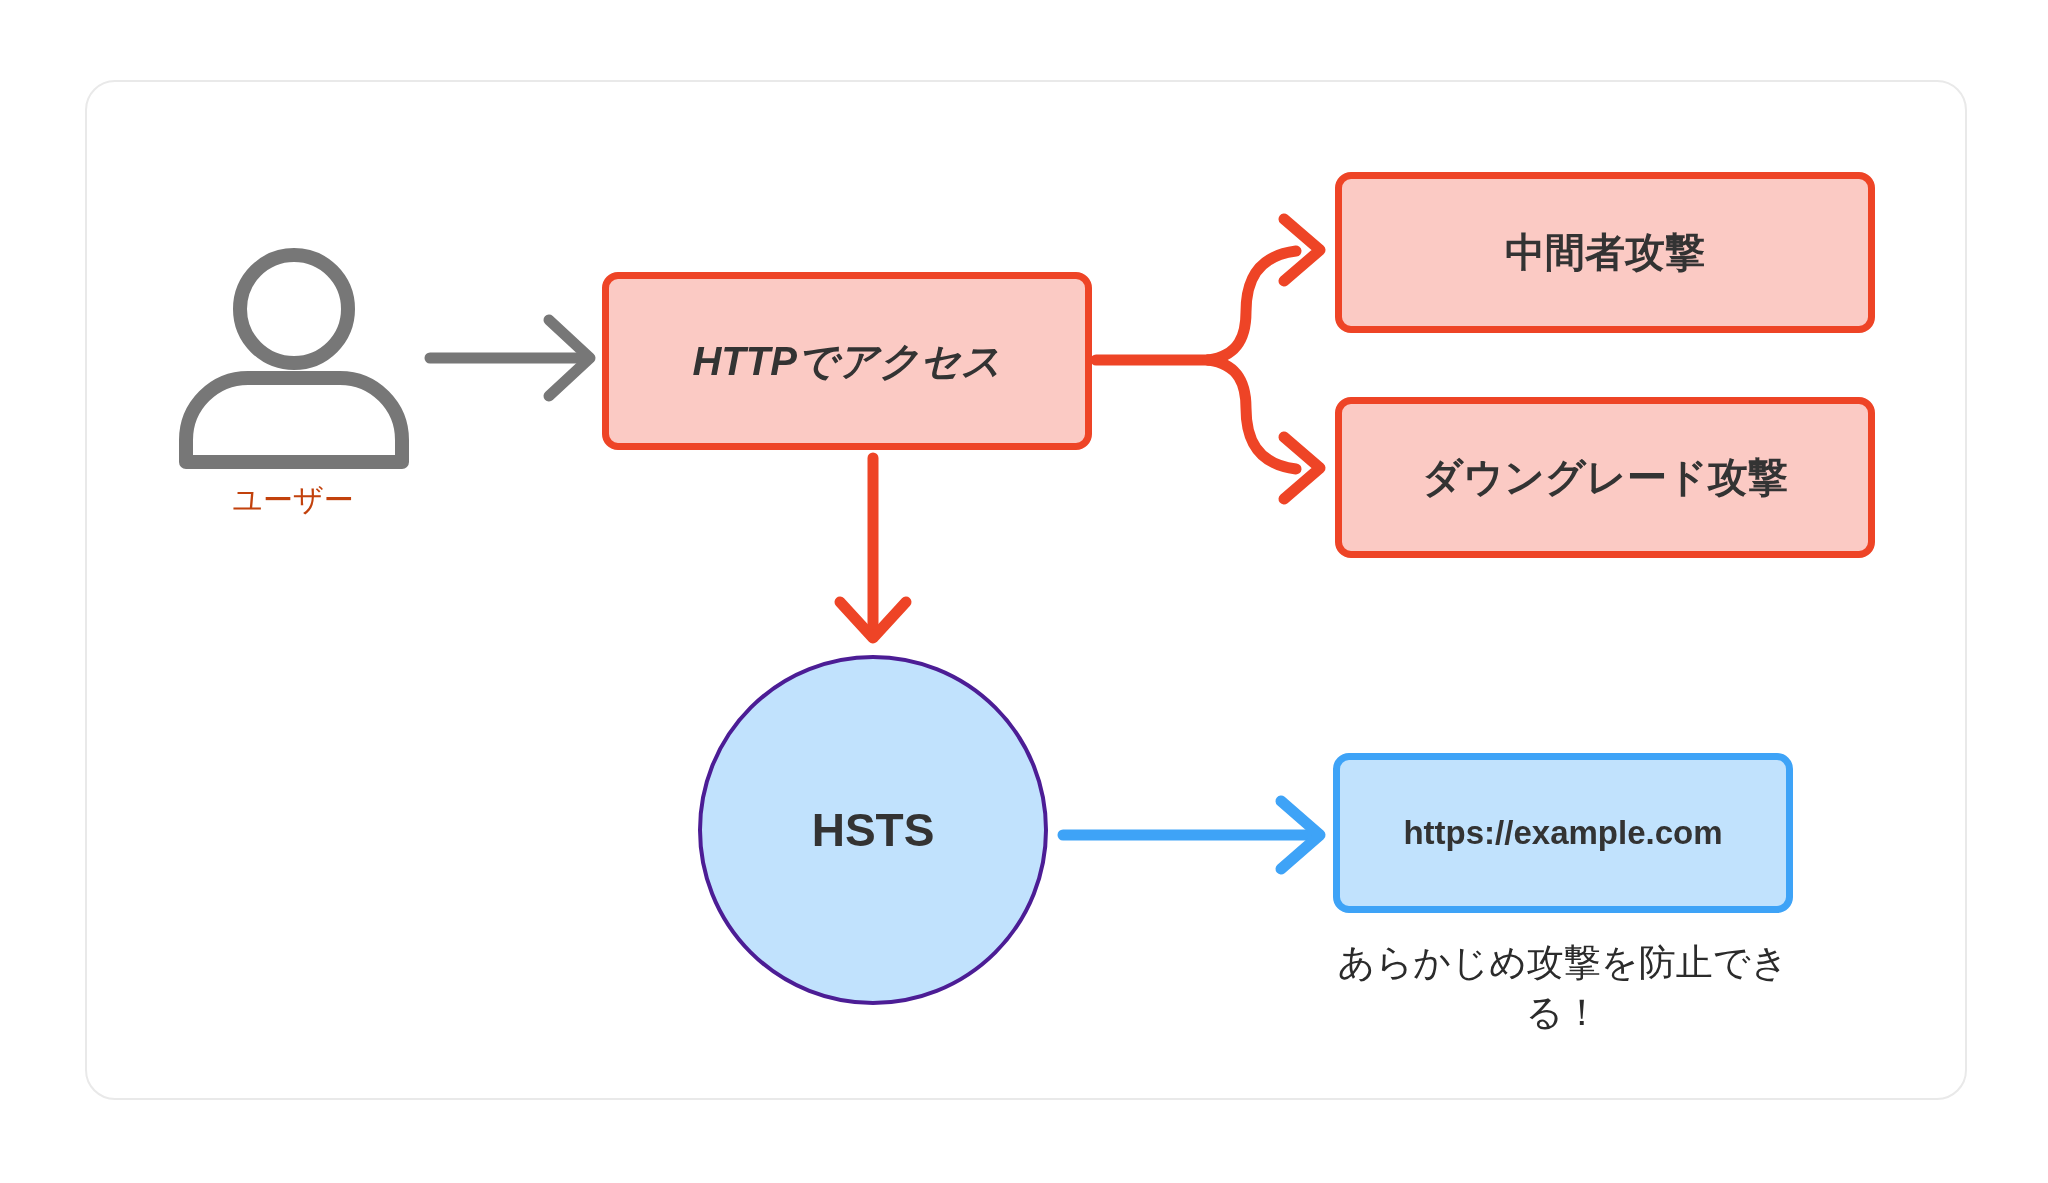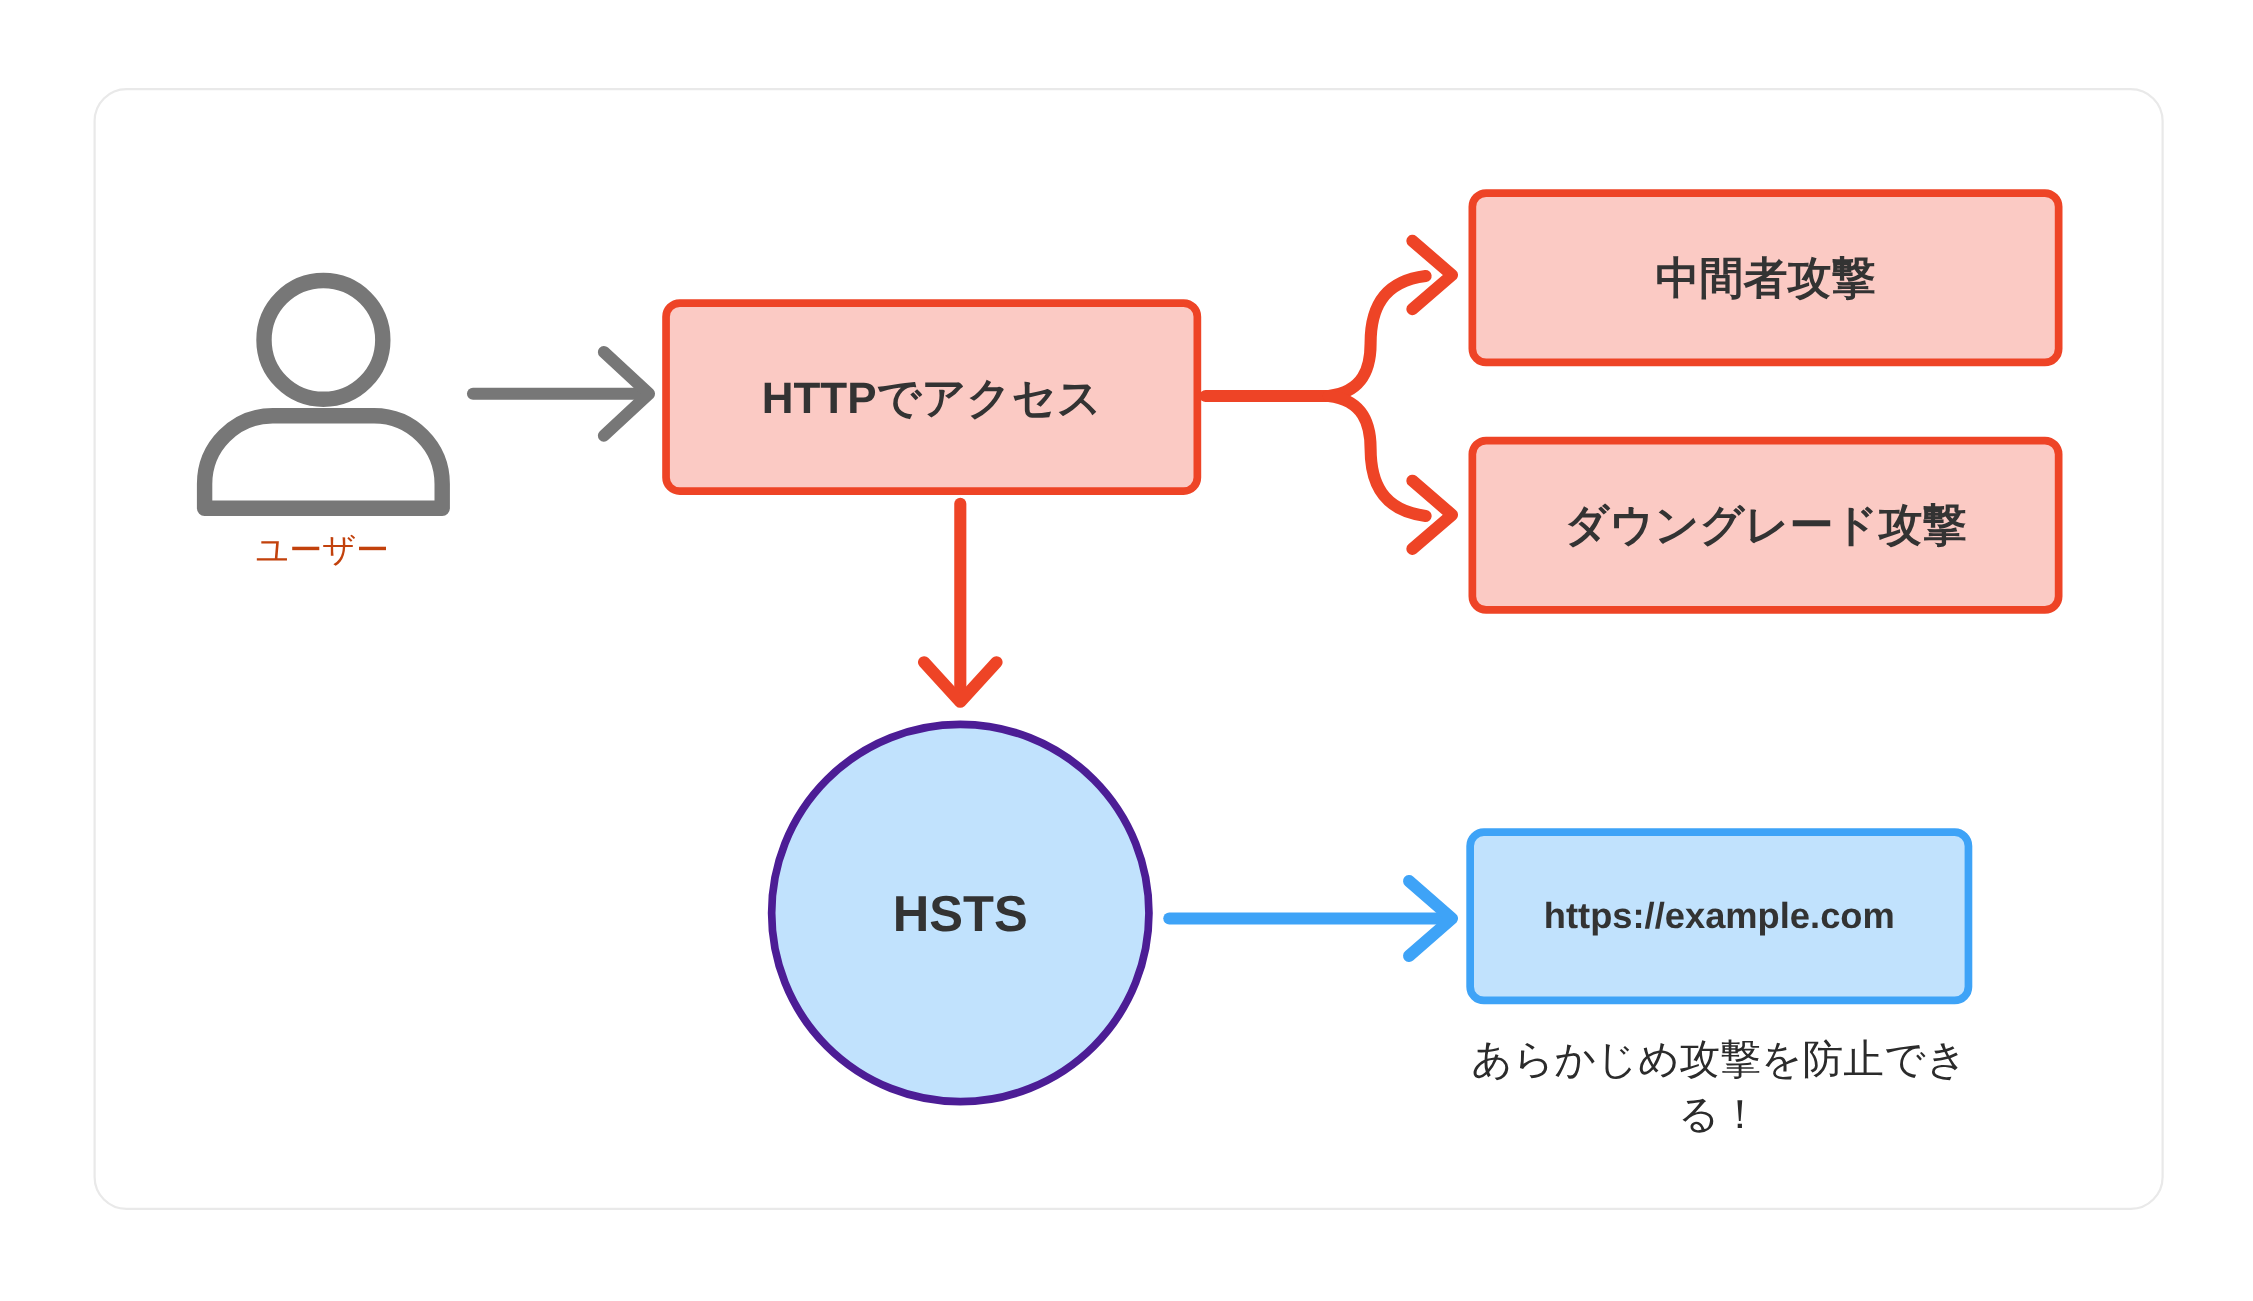--- a/index.html
+++ b/index.html
@@ -7,25 +7,25 @@
   .stage{position:relative;width:2048px;height:1183px;background:#ffffff;overflow:hidden;}
   .card{position:absolute;left:85px;top:80px;width:1882px;height:1020px;
         border:2px solid #E9E9E9;border-radius:30px;background:#ffffff;box-sizing:border-box;}
   .layer{position:absolute;left:0;top:0;width:2048px;height:1183px;pointer-events:none;}
   .node{position:absolute;display:flex;align-items:center;justify-content:center;
         box-sizing:border-box;color:#333333;text-align:center;}
   .danger-box{background:#FBCAC4;border:7px solid #EE4426;border-radius:16px;
         font-size:40px;font-weight:600;}
   .safe-box{background:#C1E2FD;border:7px solid #3EA3F7;border-radius:16px;
         font-size:33px;font-weight:600;}
-  .http-box{left:602px;top:272px;width:490px;height:178px;}
+  .http-box{left:602px;top:272px;width:490px;height:178px;font-style:italic;}
   .mitm-box{left:1335px;top:172px;width:540px;height:161px;}
   .downgrade-box{left:1335px;top:397px;width:540px;height:161px;}
   .hsts-circle{left:698px;top:655px;width:350px;height:350px;border-radius:50%;
-        background:#C1E2FD;border:7px solid #4c1d95;font-size:46px;font-weight:600;}
+        background:#C1E2FD;border:4px solid #4c1d95;font-size:46px;font-weight:600;}
   .https-box{left:1333px;top:753px;width:460px;height:160px;}
   .user-label{left:163px;top:480px;width:260px;height:40px;font-size:30px;font-weight:500;
         color:#c2410c;}
   .caption{left:1313px;top:966px;width:500px;height:44px;font-size:37px;font-weight:500;
         color:#2b2b2b;}
 </style>
 </head>
 <body>
 
 <div class="stage">

